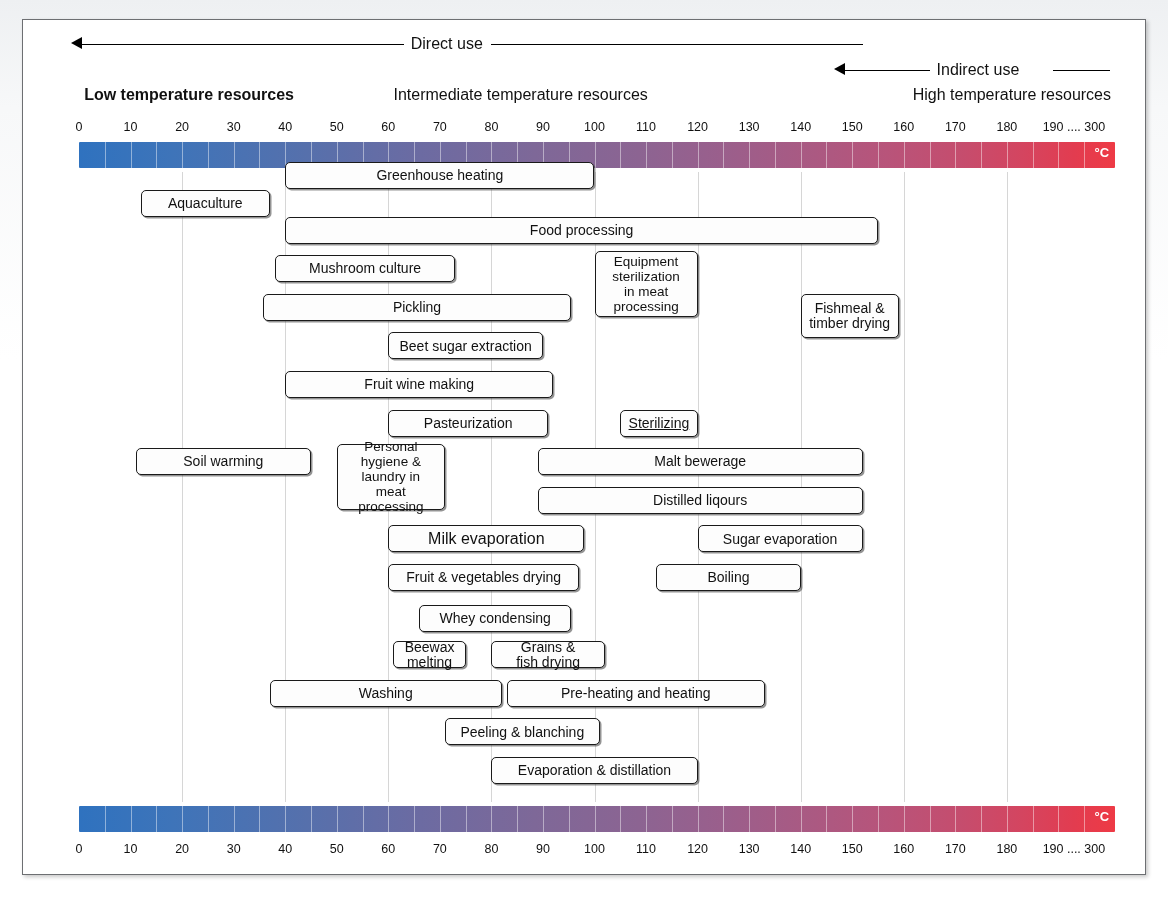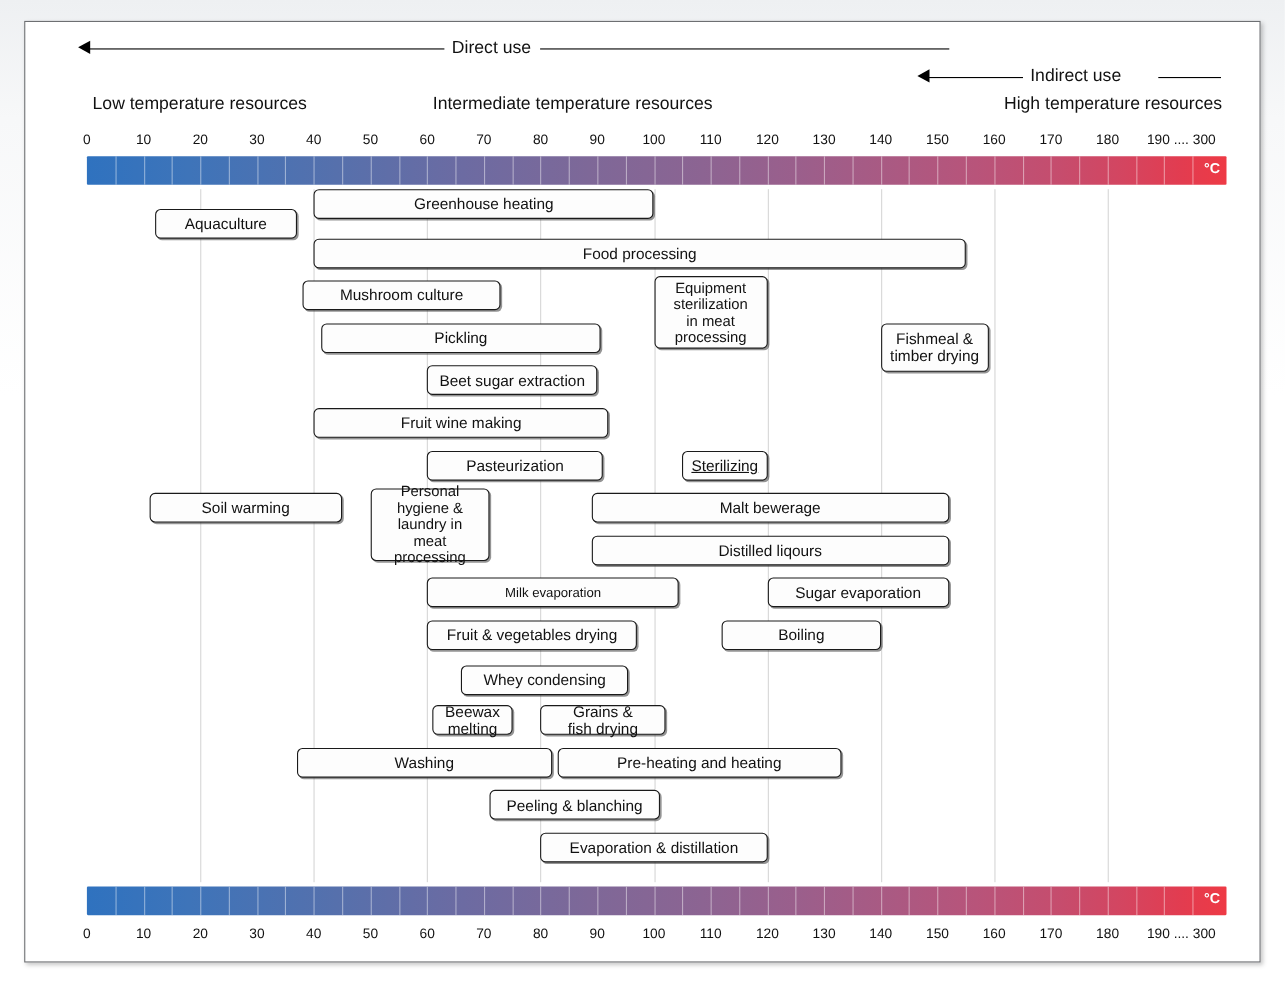--- a/index.html
+++ b/index.html
@@ -60,21 +60,21 @@
         <div class="arline" style="left:58px;width:324.76500000000004px;"></div>
         <div class="arlabel" style="left:380.76500000000004px;">Direct use</div>
         <div class="arline" style="left:468.40000000000003px;width:371.16px;"></div>
       </div>
       <div class="arrowrow" style="top:40px;">
         <div class="arhead" style="left:810.94px;"></div>
         <div class="arline" style="left:820.94px;width:87.63499999999999px;"></div>
         <div class="arlabel" style="left:906.575px;">Indirect use</div>
         <div class="arline" style="left:1030.295px;width:56.70499999999993px;"></div>
       </div>
-      <div class="sectionlabel" style="left:61.155px;top:66px;">Low temperature resources</div>
+      <div class="sectionlabel" style="left:61.155px;top:66px;font-weight:bold;">Low temperature resources</div>
       <div class="sectionlabel" style="left:370.45500000000004px;top:66px;">Intermediate temperature resources</div>
       <div class="sectionlabel" style="right:34px;top:66px;">High temperature resources</div>
       <div class="ticks" style="top:100px;">
         <div class="tick" style="left:56px;">0</div>
         <div class="tick" style="left:107.55000000000001px;">10</div>
         <div class="tick" style="left:159.10000000000002px;">20</div>
         <div class="tick" style="left:210.65px;">30</div>
         <div class="tick" style="left:262.20000000000005px;">40</div>
         <div class="tick" style="left:313.75px;">50</div>
         <div class="tick" style="left:365.3px;">60</div>
@@ -140,33 +140,33 @@
       <div class="grid" style="left:468.40000000000003px;top:152px;height:630px;"></div>
       <div class="grid" style="left:571.5px;top:152px;height:630px;"></div>
       <div class="grid" style="left:674.6px;top:152px;height:630px;"></div>
       <div class="grid" style="left:777.7px;top:152px;height:630px;"></div>
       <div class="grid" style="left:880.8000000000001px;top:152px;height:630px;"></div>
       <div class="grid" style="left:983.9000000000001px;top:152px;height:630px;"></div>
       <div class="barsarea">
         <div class="bar" style="left:117.86px;width:128.875px;top:158px;height:27px;font-size:14px;margin-top:12px;">
           <span>Aquaculture</span>
         </div>
-        <div class="bar" style="left:262.20000000000005px;width:309.29999999999995px;top:152px;height:27px;font-size:14px;">
+        <div class="bar" style="left:262.20000000000005px;width:309.29999999999995px;top:142px;height:27px;font-size:14px;">
           <span>Greenhouse heating</span>
         </div>
         <div class="bar" style="left:262.20000000000005px;width:592.825px;top:196.6px;height:27px;font-size:14px;">
           <span>Food processing</span>
         </div>
         <div class="bar" style="left:251.89000000000001px;width:180.42499999999998px;top:235.2px;height:27px;font-size:14px;">
           <span>Mushroom culture</span>
         </div>
         <div class="bar multi" style="left:571.5px;width:103.10000000000002px;top:231.2px;height:65.6px;font-size:13.5px;">
           <span>Equipment sterilization<br>in meat<br>processing</span>
         </div>
-        <div class="bar" style="left:269px;width:254px;top:273.8px;height:27px;font-size:14px;">
+        <div class="bar" style="left:240px;width:308px;top:273.8px;height:27px;font-size:14px;">
           <span>Pickling</span>
         </div>
         <div class="bar multi" style="left:777.7px;width:97.94500000000005px;top:273.8px;height:44px;font-size:14px;">
           <span>Fishmeal &amp;<br>timber drying</span>
         </div>
         <div class="bar" style="left:365.3px;width:154.65000000000003px;top:312.4px;height:27px;font-size:14px;">
           <span>Beet sugar extraction</span>
         </div>
         <div class="bar" style="left:262.20000000000005px;width:268.05999999999995px;top:351px;height:27px;font-size:14px;">
           <span>Fruit wine making</span>
@@ -182,21 +182,21 @@
         </div>
         <div class="bar multi" style="left:313.75px;width:108.255px;top:424.2px;height:65.6px;font-size:13.5px;">
           <span>Personal<br>hygiene &amp;<br>laundry in<br>meat<br>processing</span>
         </div>
         <div class="bar" style="left:514.7950000000001px;width:324.765px;top:428.2px;height:27px;font-size:14px;">
           <span>Malt bewerage</span>
         </div>
         <div class="bar" style="left:514.7950000000001px;width:324.765px;top:466.8px;height:27px;font-size:14px;">
           <span>Distilled liqours</span>
         </div>
-        <div class="bar" style="left:365.3px;width:229px;top:505.40000000000003px;height:27px;font-size:12px;text-align:right;">
+        <div class="bar" style="left:365.3px;width:196px;top:505.40000000000003px;height:27px;font-size:16px;text-align:right;">
           <span>Milk evaporation</span>
         </div>
         <div class="bar" style="left:674.6px;width:164.96000000000004px;top:505.40000000000003px;height:27px;font-size:14px;">
           <span>Sugar evaporation</span>
         </div>
         <div class="bar" style="left:365.3px;width:190.73500000000007px;top:544px;height:27px;font-size:14px;">
           <span>Fruit &amp; vegetables drying</span>
         </div>
         <div class="bar" style="left:633.36px;width:144.34000000000003px;top:544px;height:27px;font-size:14px;">
           <span>Boiling</span>

